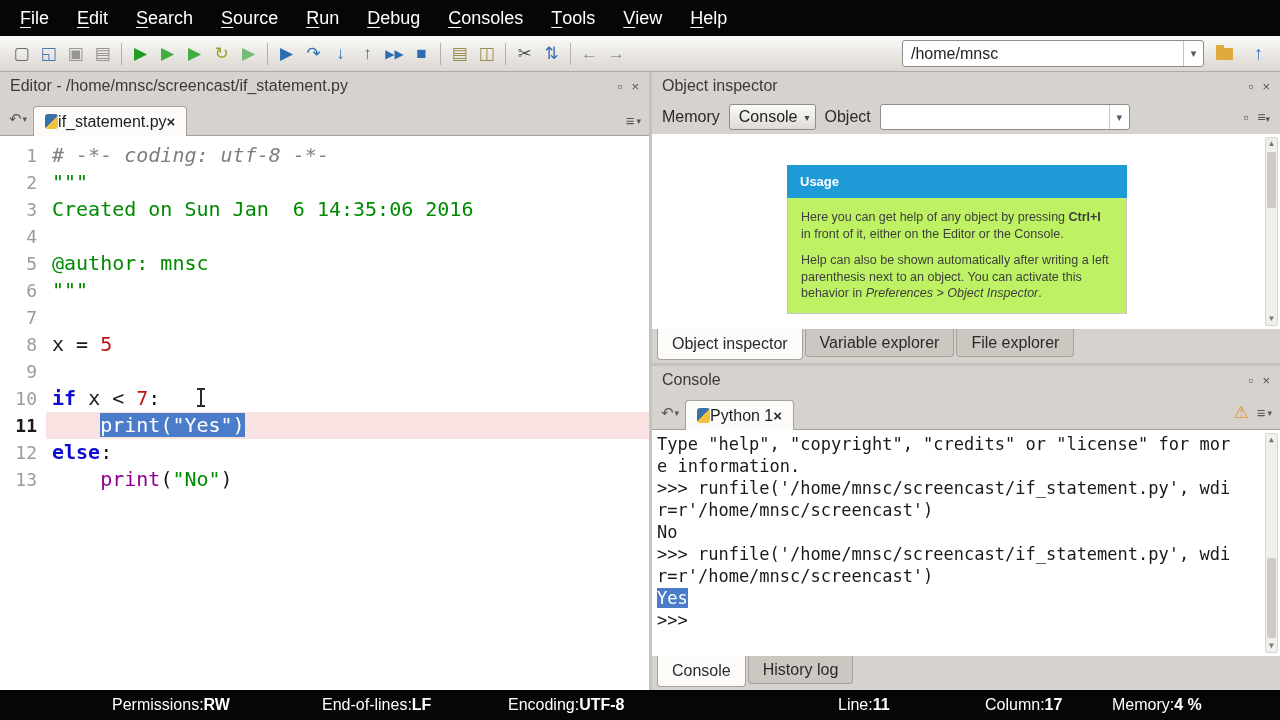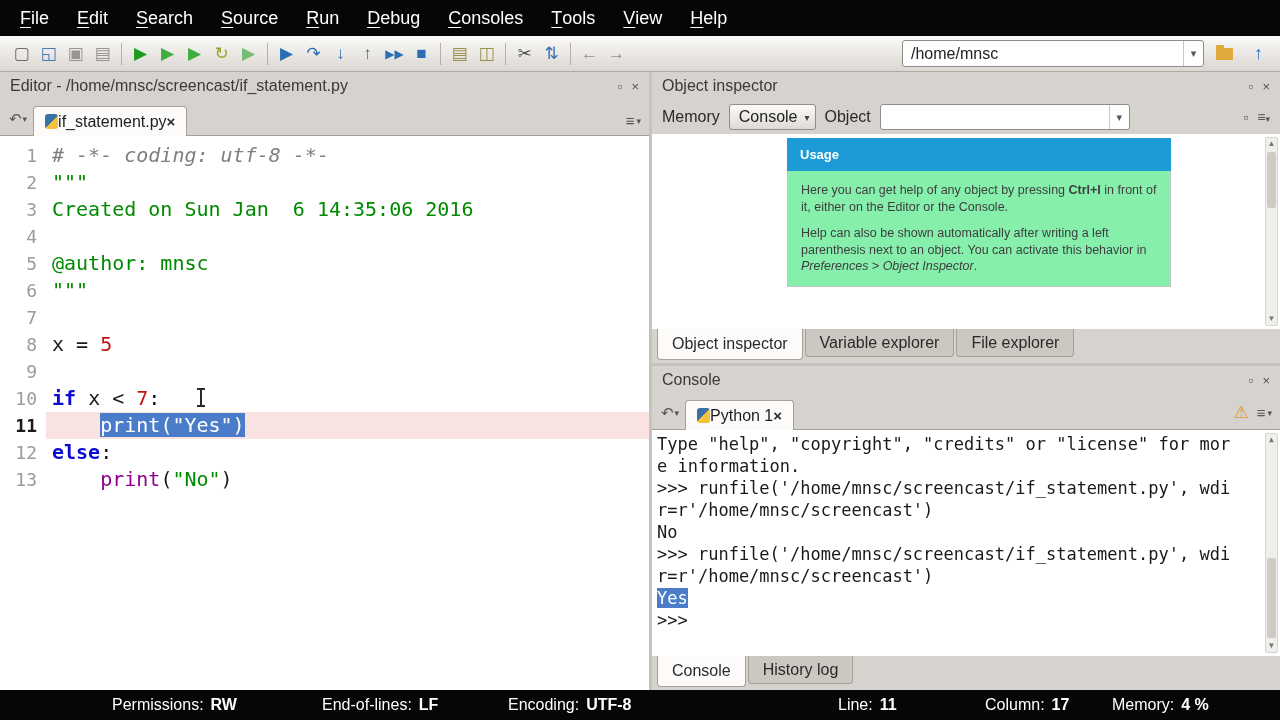--- a/index.html
+++ b/index.html
@@ -69,42 +69,42 @@
   
   .inspector-pane{height:294px;flex:0 0 auto;display:flex;flex-direction:column;border-bottom:3px solid #c6c2bd}
   .inspector-controls{height:34px;display:flex;align-items:center;gap:9px;padding:0 10px;flex:0 0 auto}
   .ctrl-label{font-size:16px;color:#2a2a2a}
   .combo{height:26px;background:linear-gradient(#fcfbfa,#dedad5);border:1px solid #908c87;border-radius:3px;display:flex;align-items:center;font-size:16px;color:#222;padding:0 5px 0 9px;gap:7px}
   .combo-caret{font-size:10px;color:#444}
   .obj-combo{width:250px;height:26px;background:#fff;border:1px solid #908c87;border-radius:3px;display:flex;align-items:center;padding-left:6px;font-size:16px}
   .obj-text{flex:1}
   .ctrl-icons{margin-left:auto;display:flex;align-items:center;gap:9px;font-size:14px;color:#555}
   .inspector-content{flex:1;background:#fff;position:relative;overflow:hidden}
-  .usage-card{position:absolute;left:135px;top:4px;width:384px}
+  .usage-card{position:absolute;left:135px;top:31px;width:340px}
   .usage-header{background:#1e9ad6;color:#fff;font-size:13px;font-weight:bold;padding:9px 13px}
-  .usage-body{border:1px solid #c6c6c6;border-top:none;background:#86efac;padding:11px 13px;font-size:12.5px;color:#3e3e3e;line-height:1.32}
+  .usage-body{border:1px solid #c6c6c6;border-top:none;background:#bef264;padding:11px 13px;font-size:12.5px;color:#3e3e3e;line-height:1.32}
   .usage-body p + p{margin-top:10px}
   .vscroll{position:absolute;right:2px;top:3px;bottom:3px;width:13px;background:#f1efec;border:1px solid #d8d4cf;border-radius:2px}
   .vscroll-thumb{position:absolute;left:1px;right:1px;background:#cfcbc4;border-radius:2px}
   .vscroll-arrow{position:absolute;left:0;right:0;text-align:center;font-size:8px;color:#777;line-height:10px}
 
   .bottom-tabs{height:34px;display:flex;align-items:flex-start;padding:0 5px;flex:0 0 auto}
   .btab{height:28px;display:flex;align-items:center;padding:0 14px;font-size:16px;color:#2a2a2a;background:#cbc7c1;border:1px solid #a5a19b;border-top:none;border-radius:0 0 4px 4px;margin-right:2px;cursor:default}
   .btab-active{background:#fcfbfa;height:31px}
 
   
   .console-pane{flex:1;display:flex;flex-direction:column;min-height:0}
   .console-output{flex:1;background:#fff;font-family:"DejaVu Sans Mono",monospace;font-size:17px;line-height:22px;padding:3px 0 0 5px;color:#1a1a1a;overflow:hidden;position:relative}
   .console-line{white-space:pre;height:22px}
   .console-selected{background:#4a7cc9;color:#fff}
 
   
   .status-bar{height:30px;background:#060606;color:#fff;position:relative;flex:0 0 auto;font-size:16px}
   .status-item{position:absolute;top:0;height:30px;line-height:30px;white-space:nowrap}
-  .status-value{font-weight:bold;margin-left:7px}
+  .status-value{font-weight:bold;}
   .status-item:nth-child(1){left:112px}
   .status-item:nth-child(2){left:322px}
   .status-item:nth-child(3){left:508px}
   .status-item:nth-child(4){left:838px}
   .status-item:nth-child(5){left:985px}
   .status-item:nth-child(6){left:1112px}
 </style>
 </head>
 <body>
 

